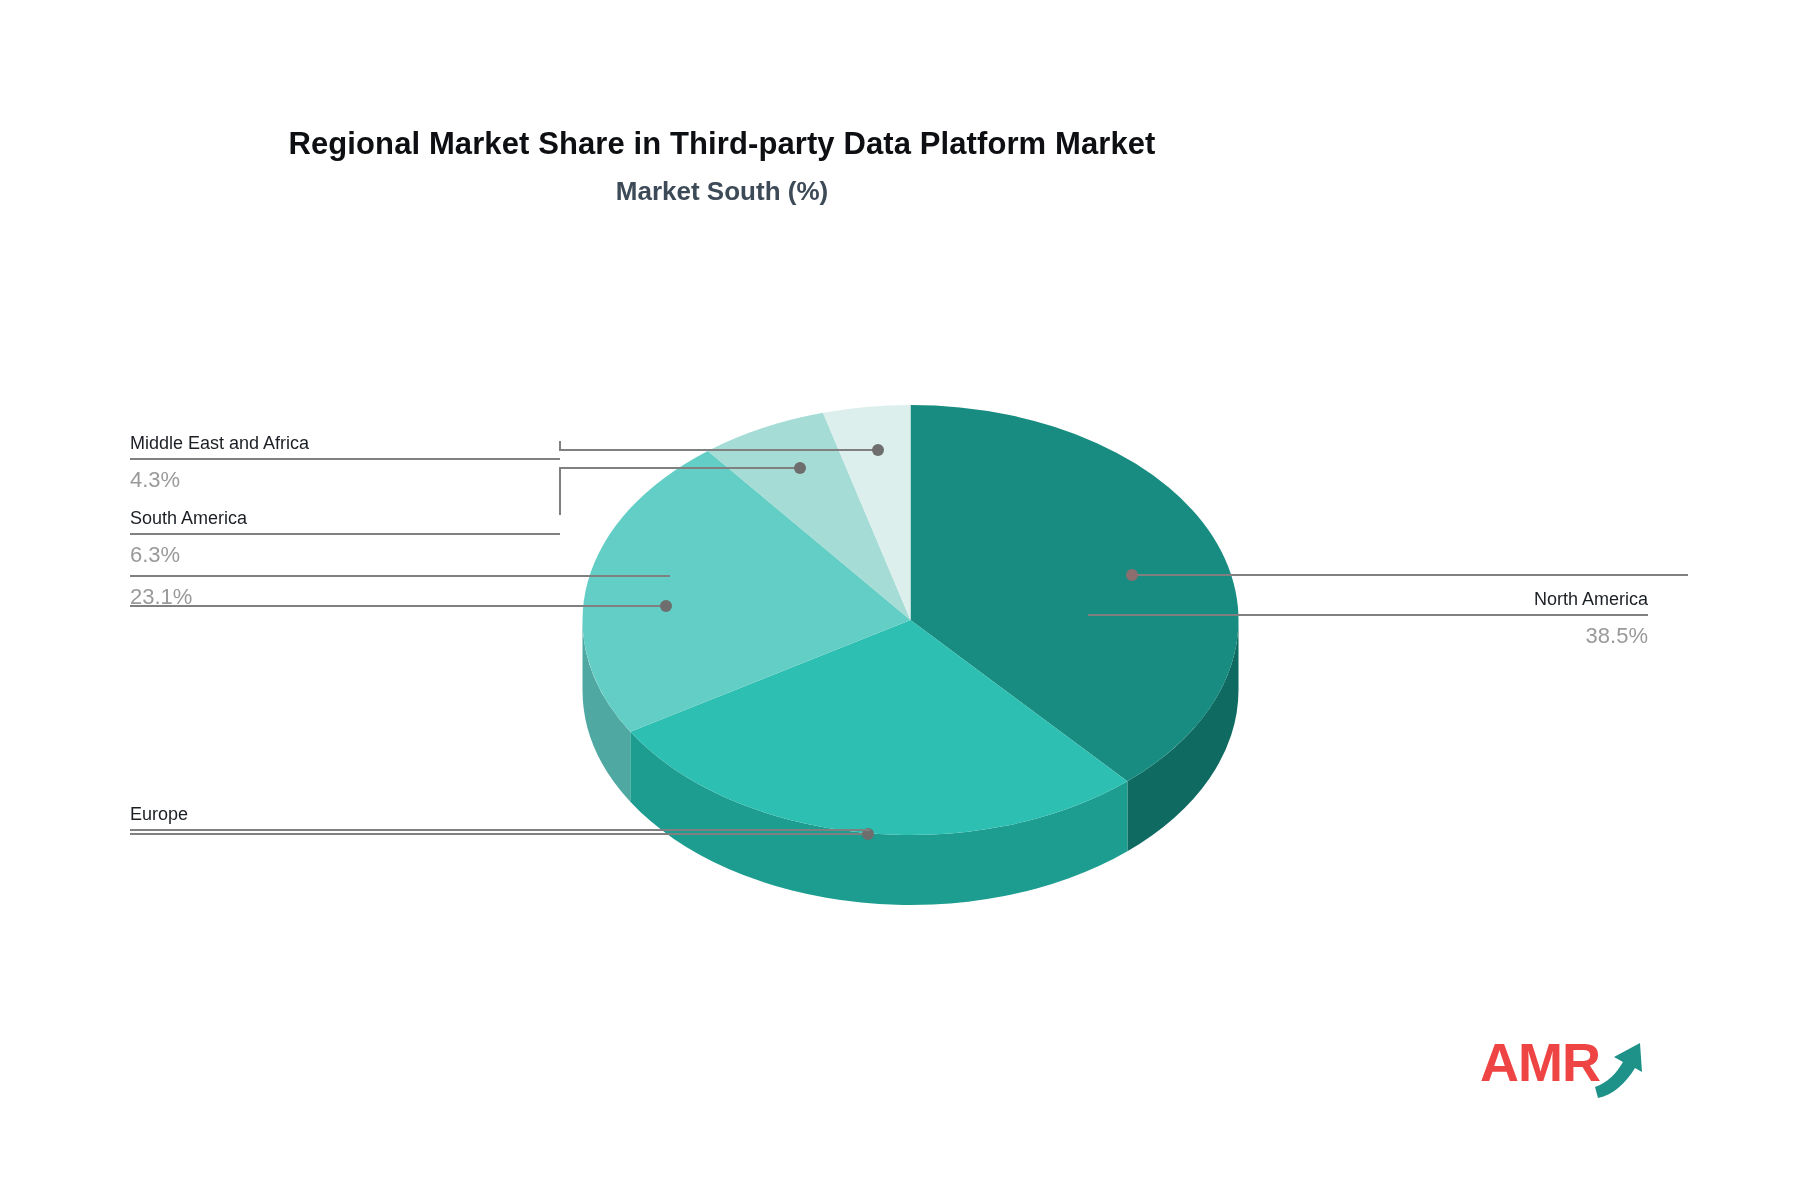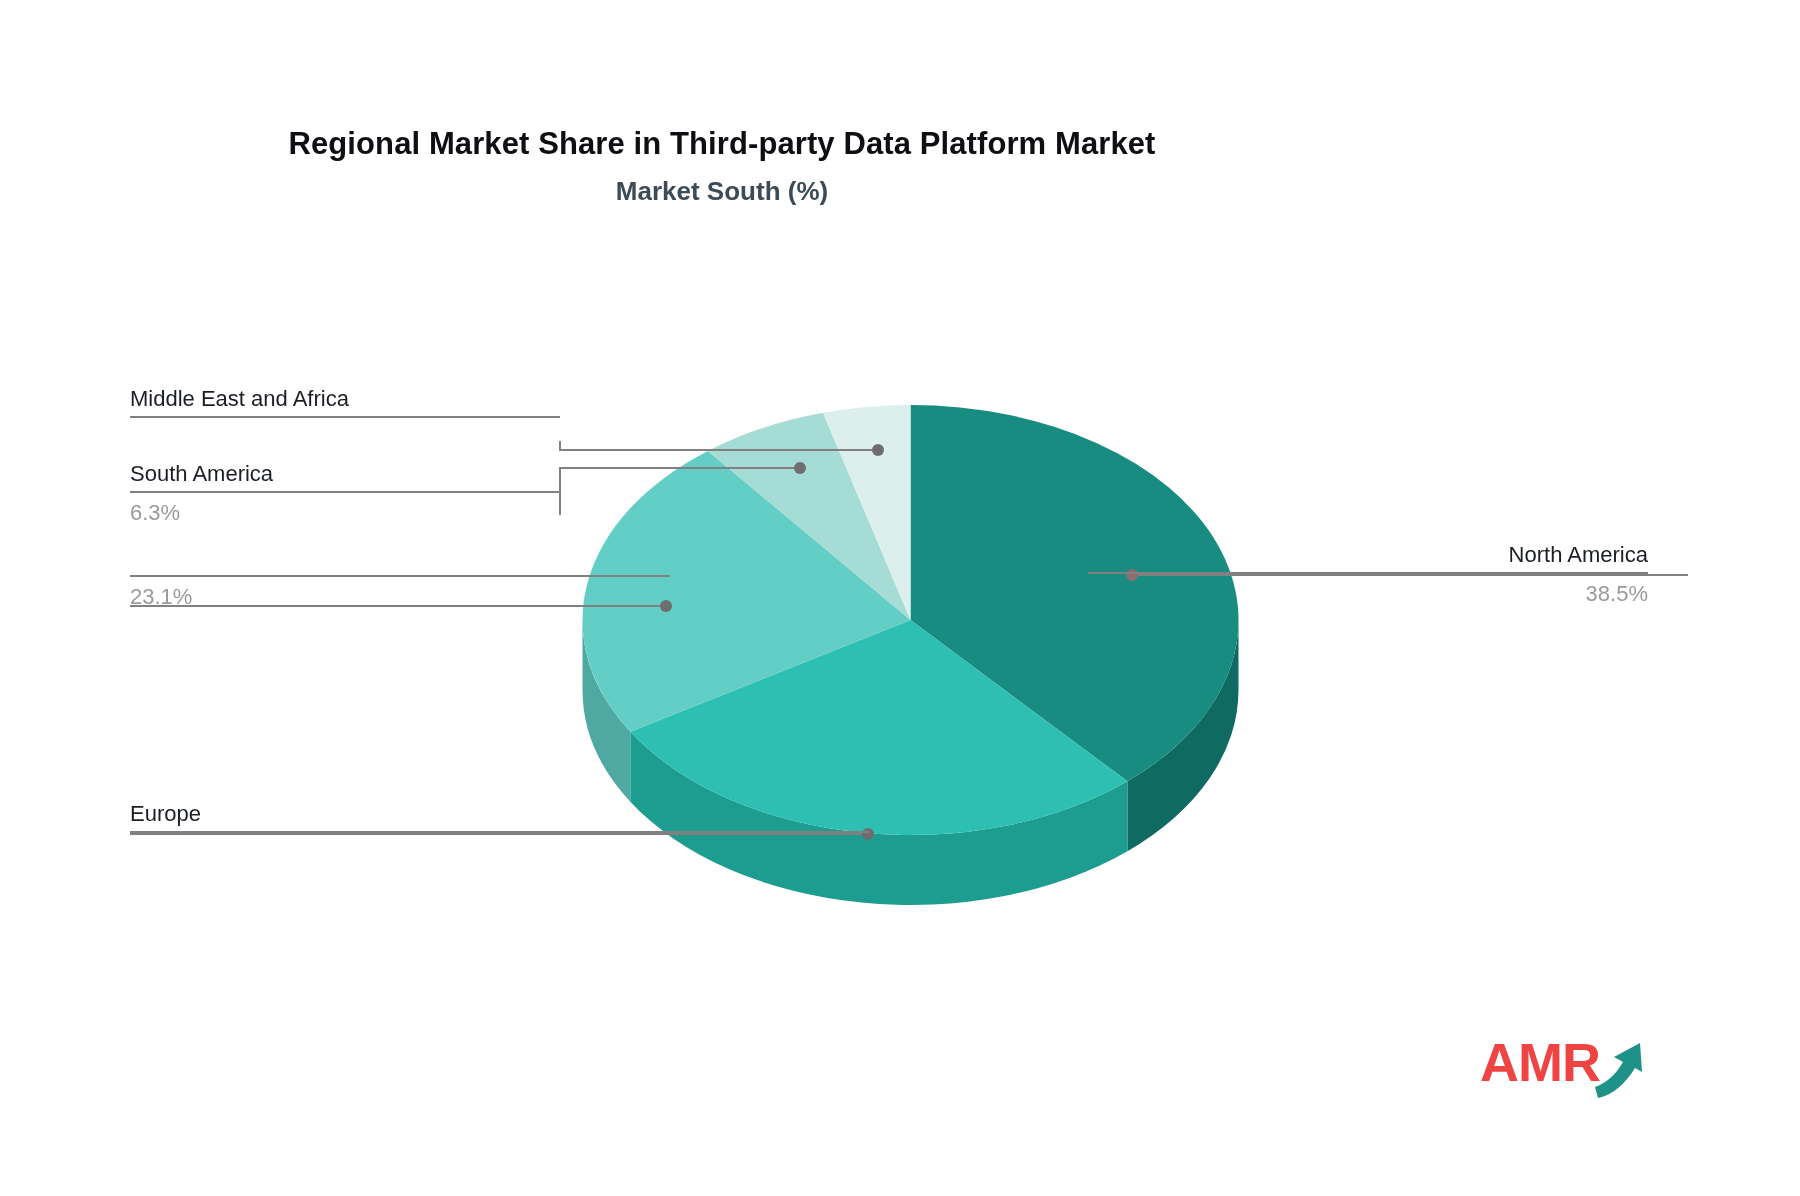--- a/index.html
+++ b/index.html
@@ -44,24 +44,25 @@
     font-weight: bold;
     color: #3d4a57;
     line-height: 1.2;
   }
 
   
   .callout {
     position: absolute;
   }
   .callout .cl-name {
-    font-size: 22px;
+    font-size: 18px;
     color: #1b1f24;
     white-space: nowrap;
     line-height: 1.25;
+    margin-top: 47px;
   }
   .callout .cl-rule {
     height: 2px;
     background: #808080;
     margin-top: 3px;
   }
   .callout .cl-value {
     font-size: 22px;
     color: #9a9a9a;
     margin-top: 6px;
@@ -148,34 +149,35 @@
       <circle cx="800" cy="468" r="6" fill="#6e6e6e"></circle>
       <circle cx="666" cy="606" r="6" fill="#6e6e6e"></circle>
       <circle cx="868" cy="834" r="6" fill="#6e6e6e"></circle>
       <circle cx="1132" cy="575" r="6" fill="#8d6e6e"></circle>
     </g>
   </svg>
 
   <div class="callout" style="left:130px; top:385px; width:430px;">
     <div class="cl-name">Middle East and Africa</div>
     <div class="cl-rule"></div>
+    <div class="cl-value">4.3%</div>
   </div>
 
   <div class="callout" style="left:130px; top:460px; width:430px;">
     <div class="cl-name">South America</div>
     <div class="cl-rule"></div>
     <div class="cl-value">6.3%</div>
   </div>
 
   <div class="callout" style="left:130px; top:572px; width:540px;">
     <div class="cl-rule"></div>
     <div class="cl-value">23.1%</div>
   </div>
 
-  <div class="callout" style="left:130px; top:800px; width:740px;">
+  <div class="callout" style="left:130px; top:756px; width:740px;">
     <div class="cl-name">Europe</div>
     <div class="cl-rule"></div>
   </div>
 
   <div class="callout align-right" style="left:1088px; top:541px; width:560px;">
     <div class="cl-name">North America</div>
     <div class="cl-rule"></div>
     <div class="cl-value">38.5%</div>
   </div>
 

